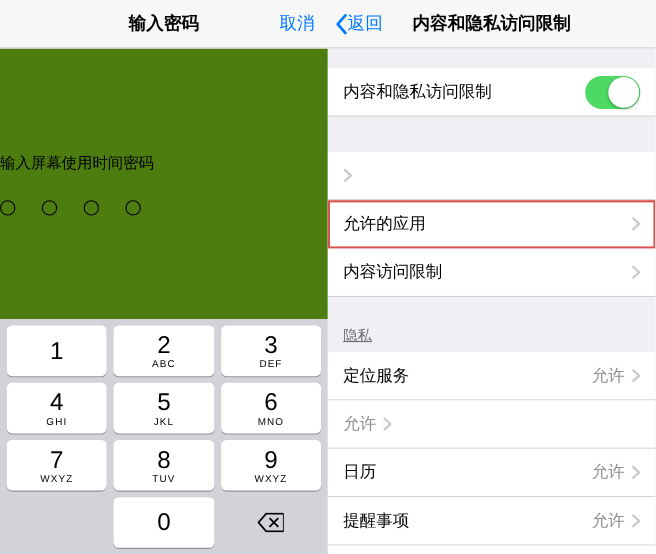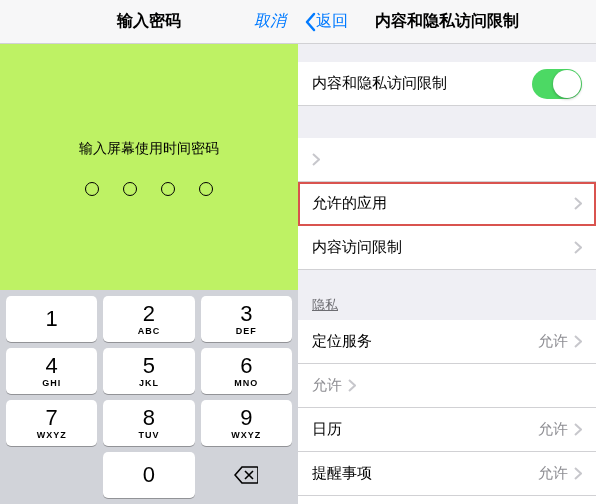--- a/index.html
+++ b/index.html
@@ -1,31 +1,31 @@
 <!DOCTYPE html>
 <html><head>
 <meta charset="utf-8">
 <style>
   * { box-sizing: border-box; margin: 0; padding: 0; font-family: -apple-system, "Helvetica Neue", Arial, sans-serif; }
   body { width: 596px; height: 504px; display: flex; background: #fff; overflow: hidden; }
   .pane { width: 298px; height: 504px; position: relative; background: #efeff4; }
   .pane-left { background: #fff; display: flex; flex-direction: column; }
   .navbar { height: 44px; display: flex; align-items: center; justify-content: center; position: relative; background: #f7f7f8; border-bottom: 1px solid #d1d1d4; }
   .navbar .title { font-size: 16px; font-weight: 600; color: #000; }
-  .navbar .right-btn { position: absolute; right: 12px; color: #007aff; font-size: 16px; font-style: italic; }
+  .navbar .right-btn { position: absolute; right: 12px; color: #007aff; font-size: 16px; }
   .navbar .left-btn { position: absolute; left: 6px; display: flex; align-items: center; color: #007aff; font-size: 16px; }
   .navbar .left-btn svg { width: 12px; height: 20px; }
-  .prompt-area { flex: 1; display: flex; flex-direction: column; align-items: center; justify-content: flex-start; padding-top: 96px; background: #bef264; }
+  .prompt-area { flex: 1; display: flex; flex-direction: column; align-items: flex-start; justify-content: flex-start; padding-top: 96px; background: #4d7c0f; }
   .prompt-text { font-size: 14px; color: #000; margin-bottom: 24px; }
   .pin-dots { display: flex; gap: 24px; }
   .pin-dot { width: 14px; height: 14px; border: 1px solid #000; border-radius: 50%; }
   .keypad { background: #d1d3d9; display: grid; grid-template-columns: repeat(3, 1fr); gap: 6px; padding: 6px; }
   .key { background: #fff; border-radius: 5px; height: 46px; display: flex; flex-direction: column; align-items: center; justify-content: center; box-shadow: 0 1px 0 rgba(0,0,0,0.3); cursor: pointer; }
   .key .digit { font-size: 22px; line-height: 1; color: #000; }
-  .key .letters { font-size: 9px; letter-spacing: 1px; color: #000; margin-top: 1px; font-weight: bold; }
+  .key .letters { font-size: 9px; letter-spacing: 1px; color: #000; margin-top: 1px; }
   .key.blank { background: transparent; box-shadow: none; cursor: default; }
   .key.backspace { background: transparent; box-shadow: none; }
   .key.backspace svg { width: 24px; height: 18px; fill: #000; }
 
   .scroll { height: calc(504px - 44px); overflow: hidden; }
   .group-gap { height: 32px; }
   .cell { background: #fff; height: 44px; display: flex; align-items: center; padding: 0 14px; border-bottom: 0.5px solid #d1d1d4; position: relative; }
   .cell:first-of-type { border-top: 0.5px solid #d1d1d4; }
   .cell .label { flex: 1; font-size: 15px; color: #000; }
   .cell .value { font-size: 15px; color: #8e8e93; margin-right: 6px; }

